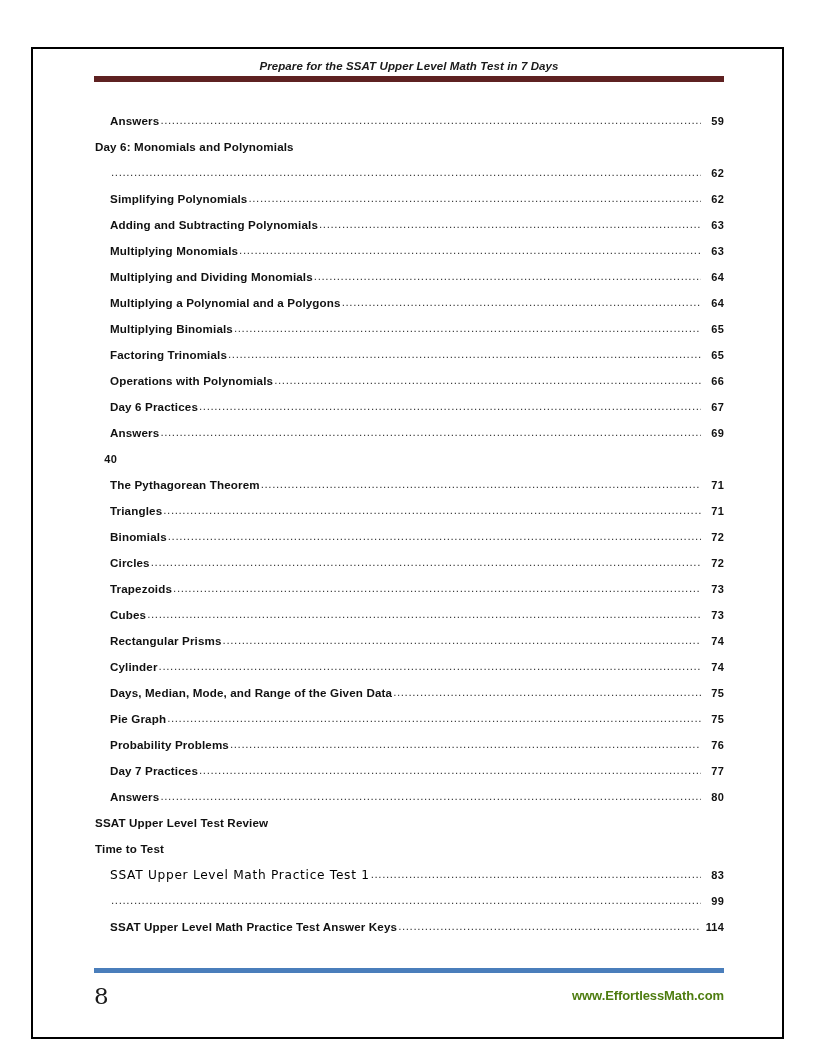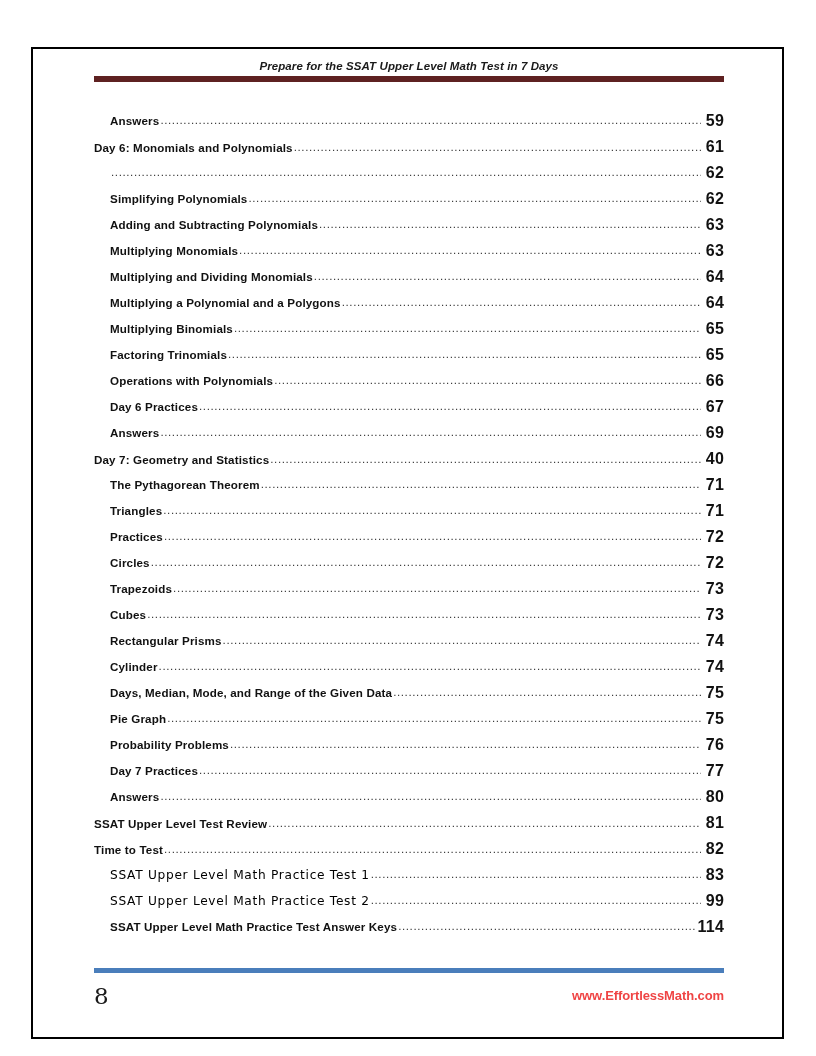--- a/index.html
+++ b/index.html
@@ -88,29 +88,29 @@
     font-size: 11.6px;
     letter-spacing: 0.6px;
     white-space: nowrap;
     position: relative;
     top: -1px;
   }
   .toc-page {
     flex: 0 0 auto;
     min-width: 22px;
     text-align: right;
-    font-size: 16px;
+    font-size: 11px;
     font-weight: bold;
     color: #111111;
     letter-spacing: 0.2px;
   }
 
   
   .lvl1 .toc-title { font-weight: bold; padding-left: 0px; }
-  .lvl1 { padding-left: 0px; }
+  .lvl1 { padding-left: 0px; flex-direction: column; }
 
   
   .lvl2 { padding-left: 16px; align-items: flex-end; }
   .lvl2 .toc-title { font-weight: bold; }
 
   
   .lvl2.alt .toc-title {
     font-weight: normal;
     font-family: "DejaVu Sans", sans-serif;
     font-size: 12.2px;
@@ -144,21 +144,21 @@
     font-weight: normal;
     color: #1a1a1a;
     line-height: 30px;
   }
   #footer-site {
     position: absolute;
     right: 0px;
     top: 0px;
     font-size: 13px;
     font-weight: bold;
-    color: #ef4444;
+    color: #4d7c0f;
     line-height: 30px;
     letter-spacing: -0.1px;
   }
 </style>
 </head>
 <body>
 
 <div id="page">
   <div id="page-frame"></div>
 
@@ -226,36 +226,35 @@
         <span class="toc-title">Day 6 Practices</span>
         <span class="toc-leader">................................................................................................................................................................................................................................................................................................................................................................................................................</span>
         <span class="toc-page">67</span>
       </div>
       <div class="toc-row lvl2">
         <span class="toc-title">Answers</span>
         <span class="toc-leader">................................................................................................................................................................................................................................................................................................................................................................................................................</span>
         <span class="toc-page">69</span>
       </div>
       <div class="toc-row lvl1">
-        <span class="toc-title">Day 7:  Geometry and Statistics</span>
         <span class="toc-leader">................................................................................................................................................................................................................................................................................................................................................................................................................</span>
         <span class="toc-page">40</span>
       </div>
       <div class="toc-row lvl2">
         <span class="toc-title">The Pythagorean Theorem</span>
         <span class="toc-leader">................................................................................................................................................................................................................................................................................................................................................................................................................</span>
         <span class="toc-page">71</span>
       </div>
       <div class="toc-row lvl2">
         <span class="toc-title">Triangles</span>
         <span class="toc-leader">................................................................................................................................................................................................................................................................................................................................................................................................................</span>
         <span class="toc-page">71</span>
       </div>
       <div class="toc-row lvl2">
-        <span class="toc-title">Practices</span>
+        <span class="toc-title">Binomials</span>
         <span class="toc-leader">................................................................................................................................................................................................................................................................................................................................................................................................................</span>
         <span class="toc-page">72</span>
       </div>
       <div class="toc-row lvl2">
         <span class="toc-title">Circles</span>
         <span class="toc-leader">................................................................................................................................................................................................................................................................................................................................................................................................................</span>
         <span class="toc-page">72</span>
       </div>
       <div class="toc-row lvl2">
         <span class="toc-title">Trapezoids</span>
@@ -311,21 +310,20 @@
         <span class="toc-title">Time to Test</span>
         <span class="toc-leader">................................................................................................................................................................................................................................................................................................................................................................................................................</span>
         <span class="toc-page">82</span>
       </div>
       <div class="toc-row lvl2 alt">
         <span class="toc-title">SSAT Upper Level Math Practice Test 1</span>
         <span class="toc-leader">................................................................................................................................................................................................................................................................................................................................................................................................................</span>
         <span class="toc-page">83</span>
       </div>
       <div class="toc-row lvl2 alt">
-        <span class="toc-title">SSAT Upper Level Math Practice Test 2</span>
         <span class="toc-leader">................................................................................................................................................................................................................................................................................................................................................................................................................</span>
         <span class="toc-page">99</span>
       </div>
       <div class="toc-row lvl2">
         <span class="toc-title">SSAT Upper Level Math Practice Test Answer Keys</span>
         <span class="toc-leader">................................................................................................................................................................................................................................................................................................................................................................................................................</span>
         <span class="toc-page">114</span>
       </div>
     </div>
 

